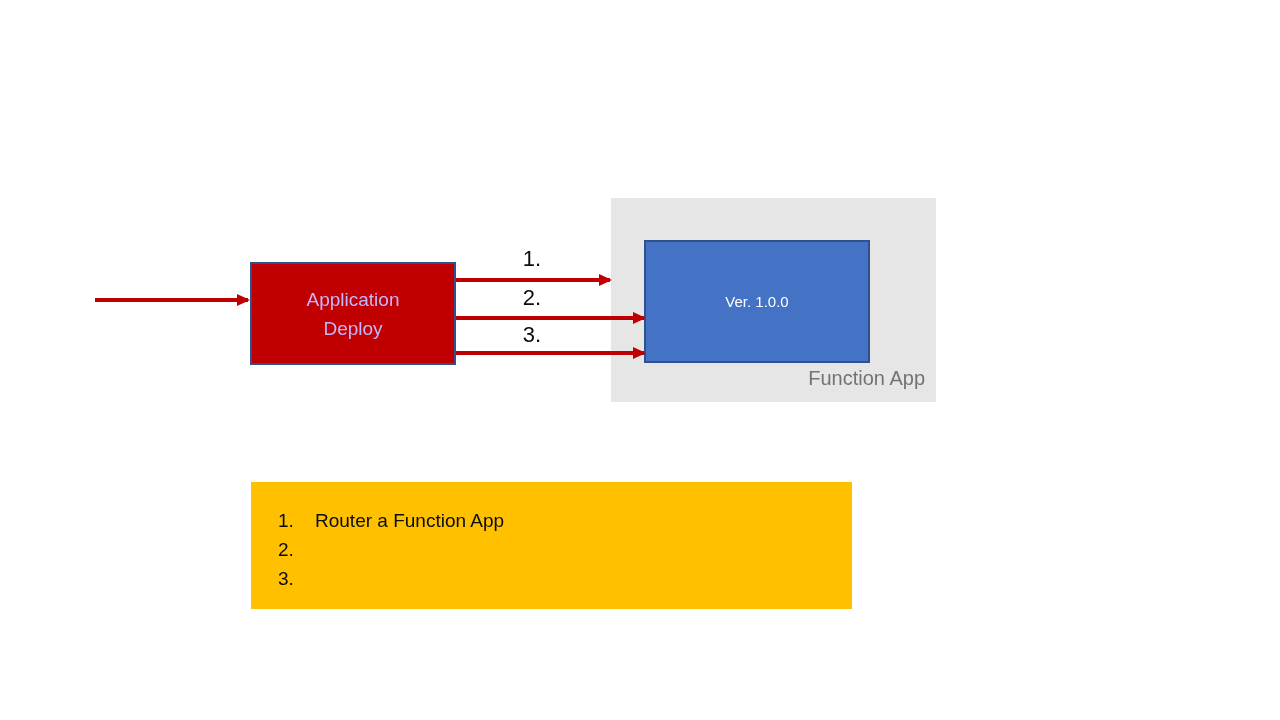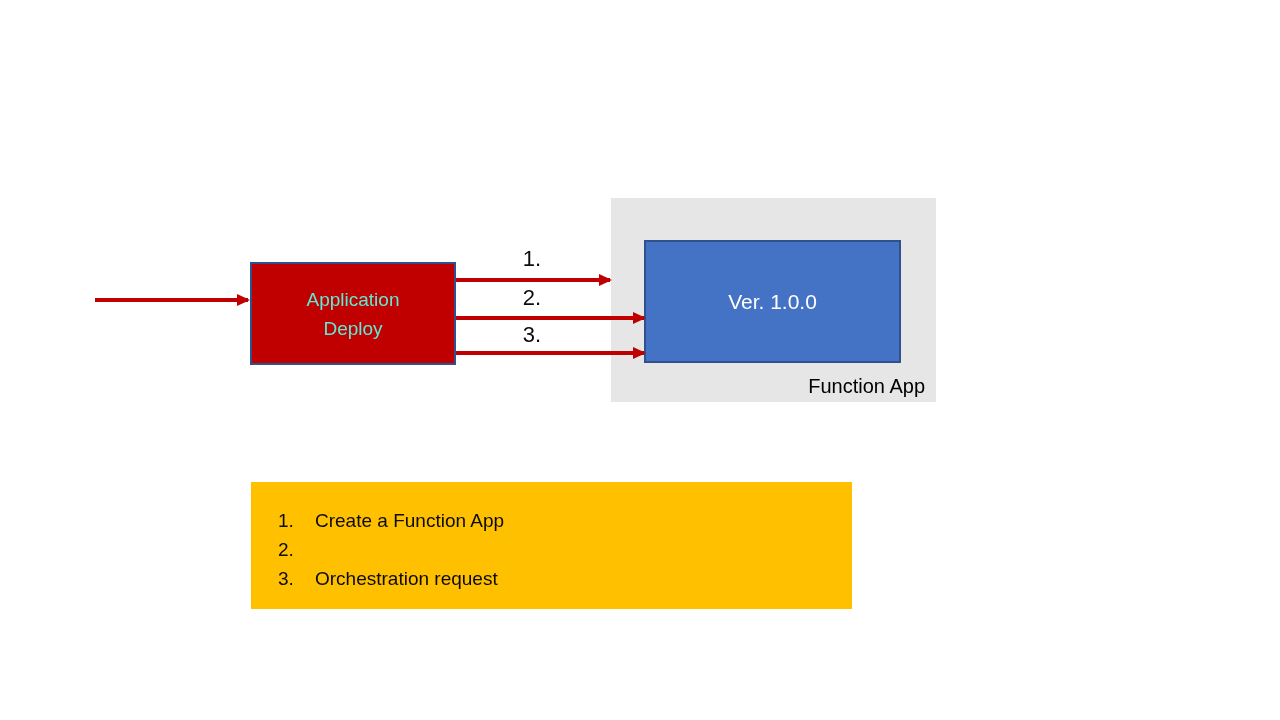--- a/index.html
+++ b/index.html
@@ -12,55 +12,55 @@
   }
   .canvas { position: absolute; inset: 0; }
 
   
   .router-box {
     position: absolute;
     left: 250px; top: 262px;
     width: 206px; height: 103px;
     background: #C00000;
     border: 2px solid #2F528F;
-    color: #5eead4;
+    color: #c4b5fd;
     display: flex;
     flex-direction: column;
     align-items: center;
     justify-content: center;
     font-size: 19px;
     line-height: 29px;
     z-index: 2;
   }
 
   
   .fa-area {
     position: absolute;
     left: 611px; top: 198px;
     width: 325px; height: 204px;
     background: #E7E6E6;
     z-index: 1;
   }
   .ver-box {
     position: absolute;
     left: 33px; top: 42px;
-    width: 257px; height: 123px;
+    width: 226px; height: 123px;
     background: #4472C4;
     border: 2px solid #2F528F;
     color: #ffffff;
     display: flex;
     align-items: center;
     justify-content: center;
-    font-size: 21px;
+    font-size: 15px;
   }
   .fa-label {
     position: absolute;
-    right: 11px; bottom: 4px;
+    right: 11px; bottom: 12px;
     font-size: 20px;
-    color: #000000;
+    color: #737373;
   }
 
   
   .arrow {
     position: absolute;
     height: 4px;
     background: #C00000;
     z-index: 3;
   }
   .arrow::after {
@@ -131,24 +131,23 @@
 
   <span class="arrow-label lbl2">2.</span>
   <div class="arrow a2"></div>
 
   <span class="arrow-label lbl3">3.</span>
   <div class="arrow a3"></div>
 
   <div class="legend">
     <div class="legend-row">
       <span class="legend-num">1.</span>
-      <span>Create a Function App</span>
+      <span>Router a Function App</span>
     </div>
     <div class="legend-row">
       <span class="legend-num">2.</span>
     </div>
     <div class="legend-row">
       <span class="legend-num">3.</span>
-      <span>Orchestration request</span>
     </div>
   </div>
 
 </div>
 
 </body></html>

